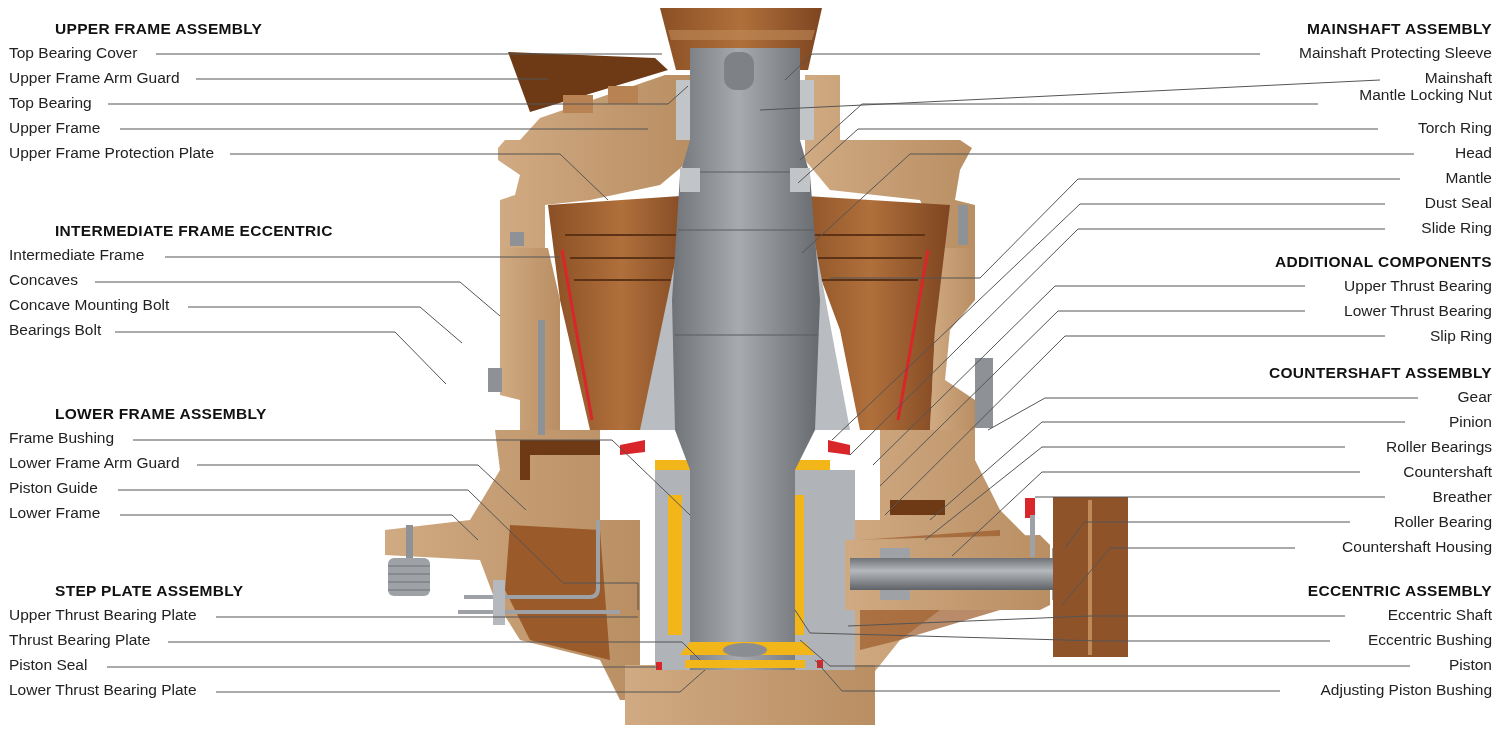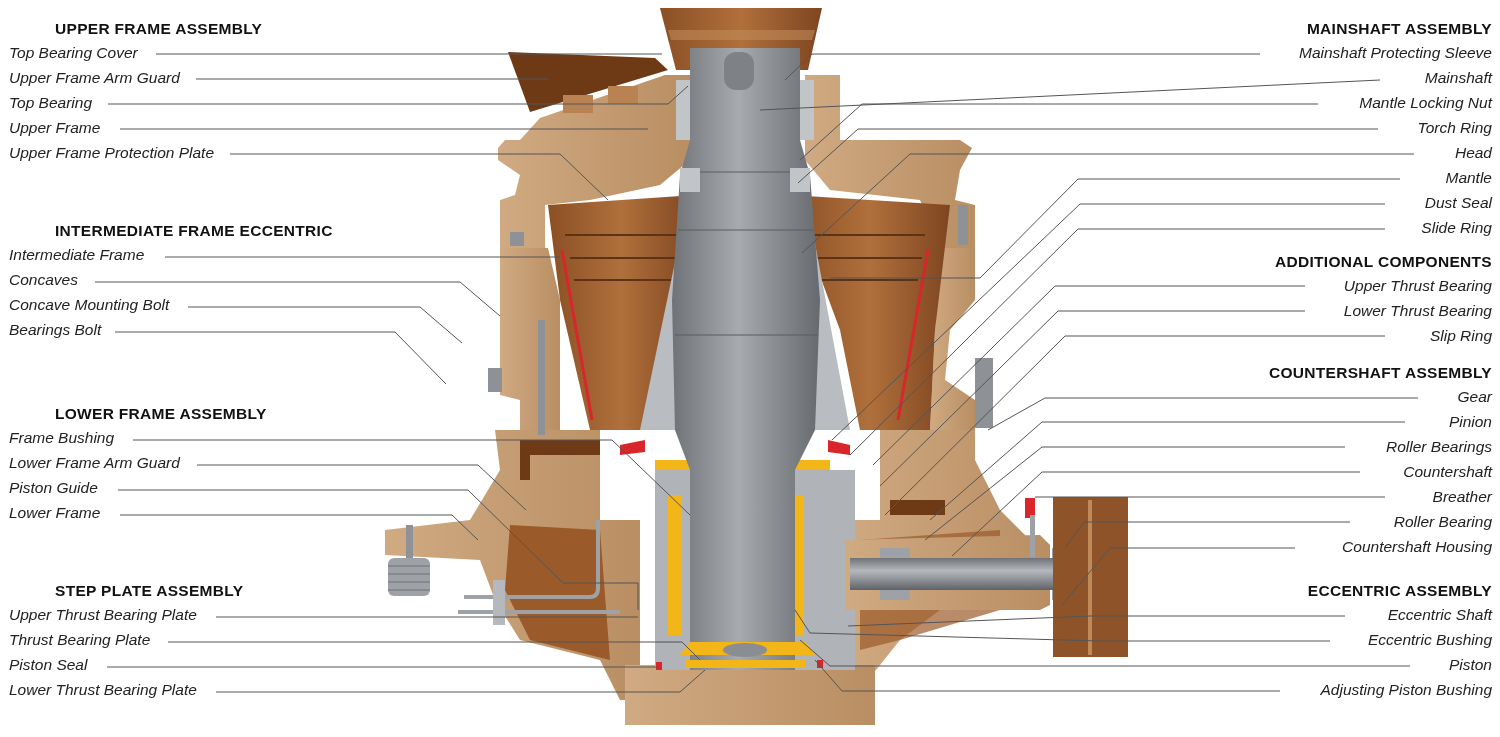--- a/index.html
+++ b/index.html
@@ -1,19 +1,19 @@
 <!DOCTYPE html>
 <html><head>
 <meta charset="utf-8">
 <style>
   html, body { margin:0; padding:0; background:#ffffff; }
   body { width:1500px; height:737px; position:relative; overflow:hidden;
          font-family:"Liberation Sans", "DejaVu Sans", sans-serif; color:#1a1a1a; }
   #diagram { position:absolute; left:0; top:0; width:1500px; height:737px; }
-  .label { position:absolute; font-size:15.5px; line-height:18px; white-space:nowrap; color:#222;font-style:italic; }
+  .label { position:absolute; font-size:15.5px; line-height:18px; white-space:nowrap; color:#222; }
   .label.left { left:9px; }
   .label.right { right:8px; text-align:left; }
   .heading { position:absolute; font-size:15.5px; font-weight:bold; letter-spacing:0.3px; white-space:nowrap; color:#111; line-height:18px; }
   .heading.left { left:27px;margin-left:28px; }
   .heading.right { right:8px; text-align:left; }
 </style>
 </head>
 <body>
 
 <svg id="diagram" viewBox="0 0 1500 737" xmlns="http://www.w3.org/2000/svg">
@@ -231,21 +231,21 @@
 
 <div class="heading left" style="top:582px">STEP PLATE  ASSEMBLY</div>
 <div class="label left" style="top:606px">Upper Thrust Bearing Plate</div>
 <div class="label left" style="top:631px">Thrust Bearing Plate</div>
 <div class="label left" style="top:656px">Piston Seal</div>
 <div class="label left" style="top:681px">Lower Thrust Bearing Plate</div>
 
 <div class="heading right" style="top:20px">MAINSHAFT  ASSEMBLY</div>
 <div class="label right" style="top:44px">Mainshaft Protecting Sleeve</div>
 <div class="label right" style="top:69px">Mainshaft</div>
-<div class="label right" style="top:94px">Mantle Locking Nut</div>
+<div class="label right" style="top:86px">Mantle Locking Nut</div>
 <div class="label right" style="top:119px">Torch Ring</div>
 <div class="label right" style="top:144px">Head</div>
 <div class="label right" style="top:169px">Mantle</div>
 <div class="label right" style="top:194px">Dust Seal</div>
 <div class="label right" style="top:219px">Slide Ring</div>
 
 <div class="heading right" style="top:253px">ADDITIONAL COMPONENTS</div>
 <div class="label right" style="top:277px">Upper Thrust  Bearing</div>
 <div class="label right" style="top:302px">Lower Thrust  Bearing</div>
 <div class="label right" style="top:327px">Slip Ring</div>

